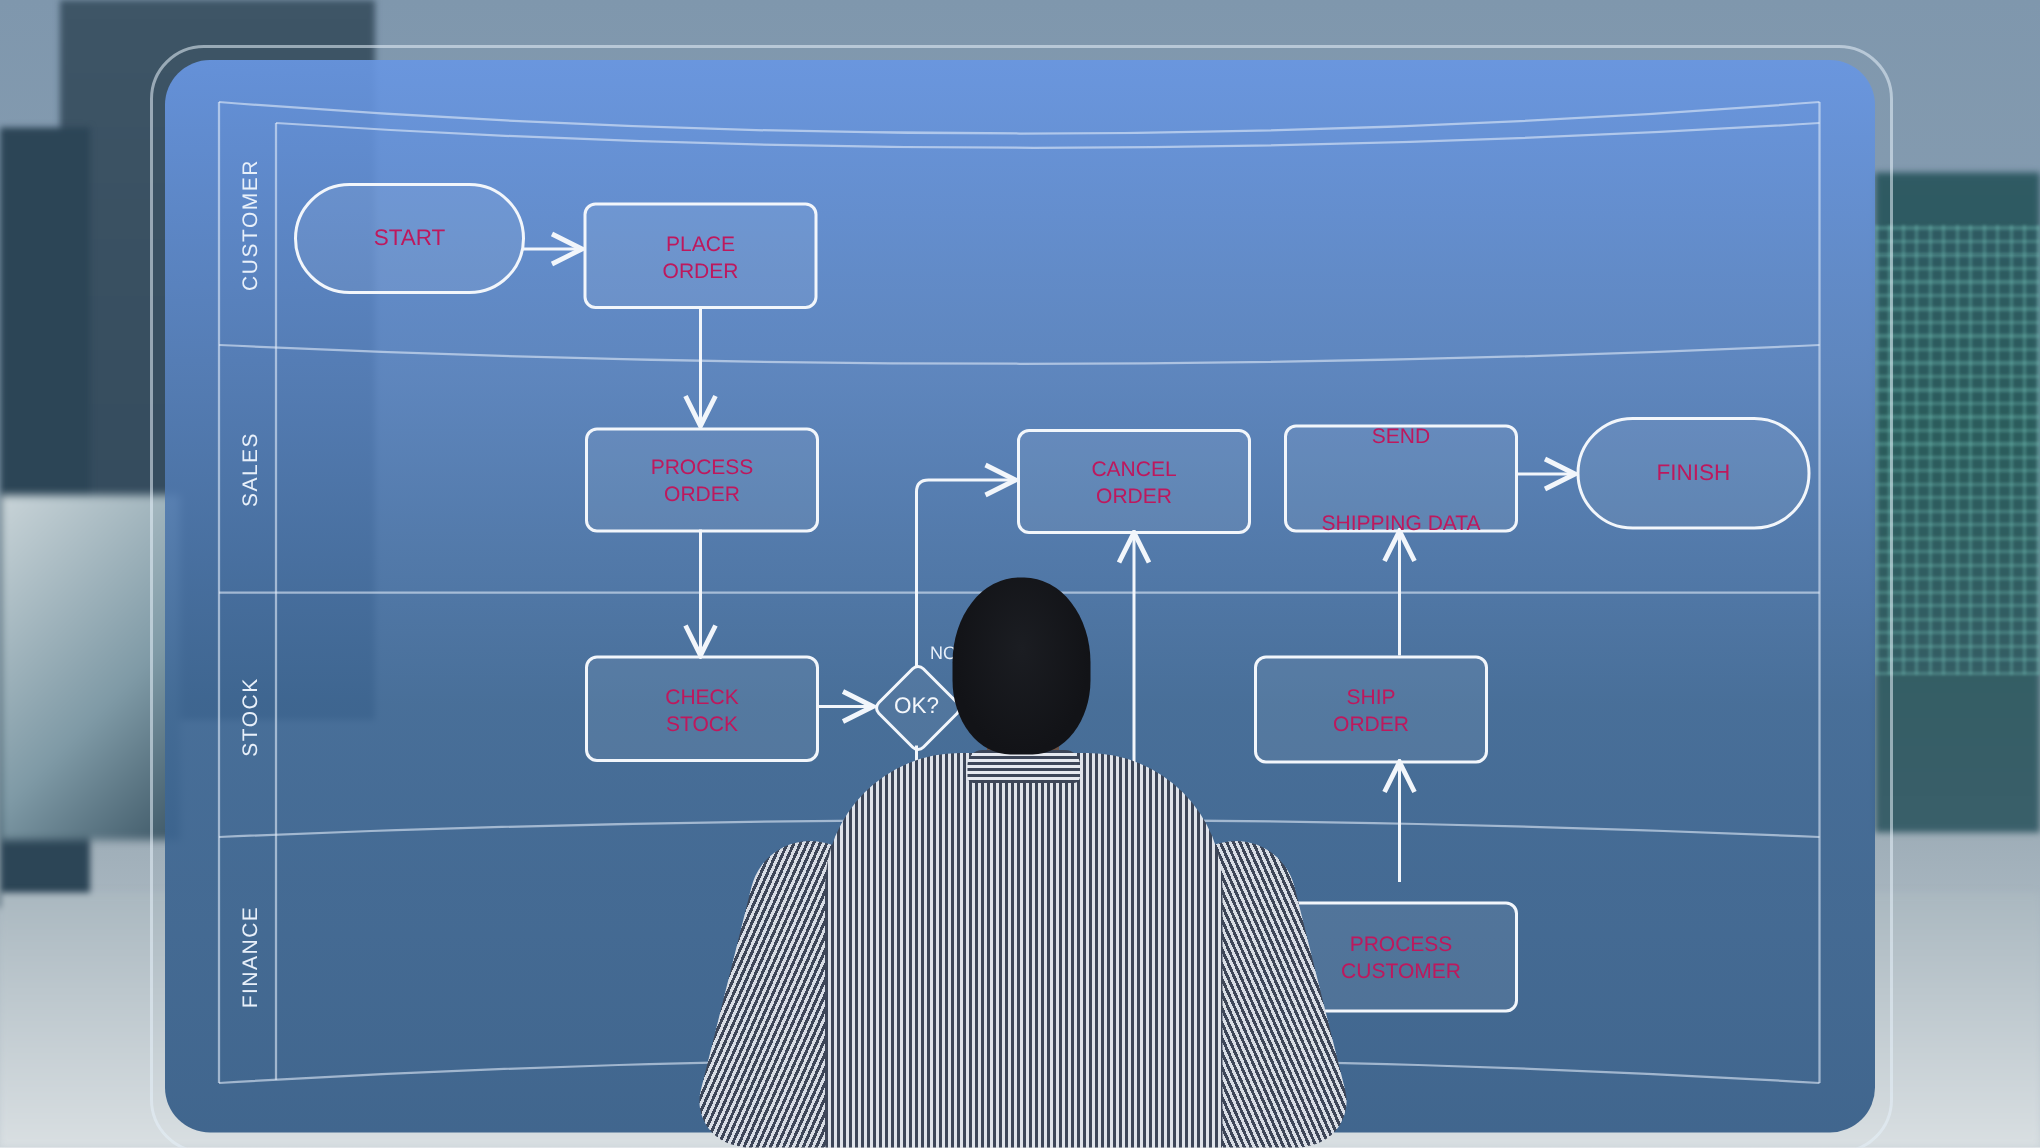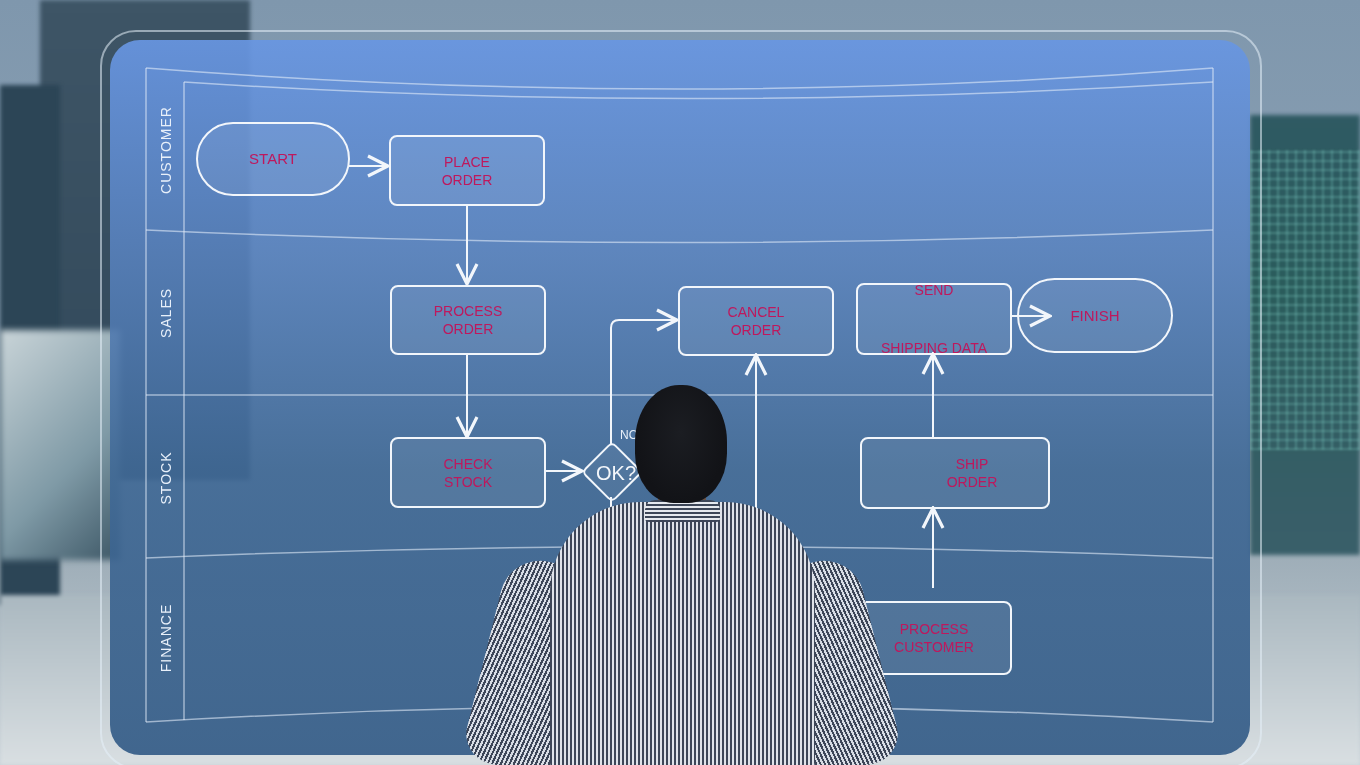--- a/index.html
+++ b/index.html
@@ -40,21 +40,21 @@
     position: absolute; border: 2px solid #f2f6fb; border-radius: 8px;
     color: #be185d; font-size: 14px; text-align: center; line-height: 18px;
     display: flex; align-items: center; justify-content: center; flex-direction: column;
     background: rgba(255,255,255,.07);
   }
   .node.pill { border-radius: 40px; font-size: 15px; }
   .diamond {
     position: absolute; width: 40px; height: 40px; border: 2px solid #f2f6fb; border-radius: 6px;
     transform: rotate(45deg); background: rgba(255,255,255,.05);
   }
-  .diamond-label { position: absolute; color: #f4f7fb; font-size: 20px; }
+  .diamond-label { position: absolute; color: #f4f7fb; font-size: 15px; }
   .edge-label { position: absolute; color: #e8f0fa; font-size: 12px; }
 
   
   .person { position: absolute; left: 480px; top: 380px; width: 400px; height: 385px; }
   .head {
     position: absolute; left: 155px; top: 5px; width: 92px; height: 118px;
     background: radial-gradient(ellipse at 50% 40%, #1b1d22 0%, #121317 70%);
     border-radius: 48% 48% 42% 42%;
   }
   .neck { position: absolute; left: 178px; top: 105px; width: 48px; height: 30px; background: #6d5447; border-radius: 8px; }
@@ -145,24 +145,24 @@
 <div class="edge-label" style="left:620px; top:428px;">NO</div>
 <div class="edge-label" style="left:620px; top:502px;">YES</div>
 <div class="node" style="left:678px; top:286px; width:152px; height:66px;">
   <span>CANCEL</span>
   <span>ORDER</span>
 </div>
 <div class="node" style="left:856px; top:283px; width:152px; height:68px;gap:40px;">
   <span>SEND</span>
   <span>SHIPPING DATA</span>
 </div>
-<div class="node pill" style="left:1017px; top:278px; width:152px; height:71px;">
+<div class="node pill" style="left:1051px; top:278px; width:152px; height:71px;">
   <span>FINISH</span>
 </div>
-<div class="node" style="left:860px; top:437px; width:152px; height:68px;padding-left:34px;">
+<div class="node" style="left:836px; top:437px; width:152px; height:68px;">
   <span>SHIP</span>
   <span>ORDER</span>
 </div>
 <div class="node" style="left:856px; top:587px; width:152px; height:70px;margin-top:14px;">
   <span>PROCESS</span>
   <span>CUSTOMER</span>
 </div>
 
 <div class="person">
   <div class="arm-l"></div>

